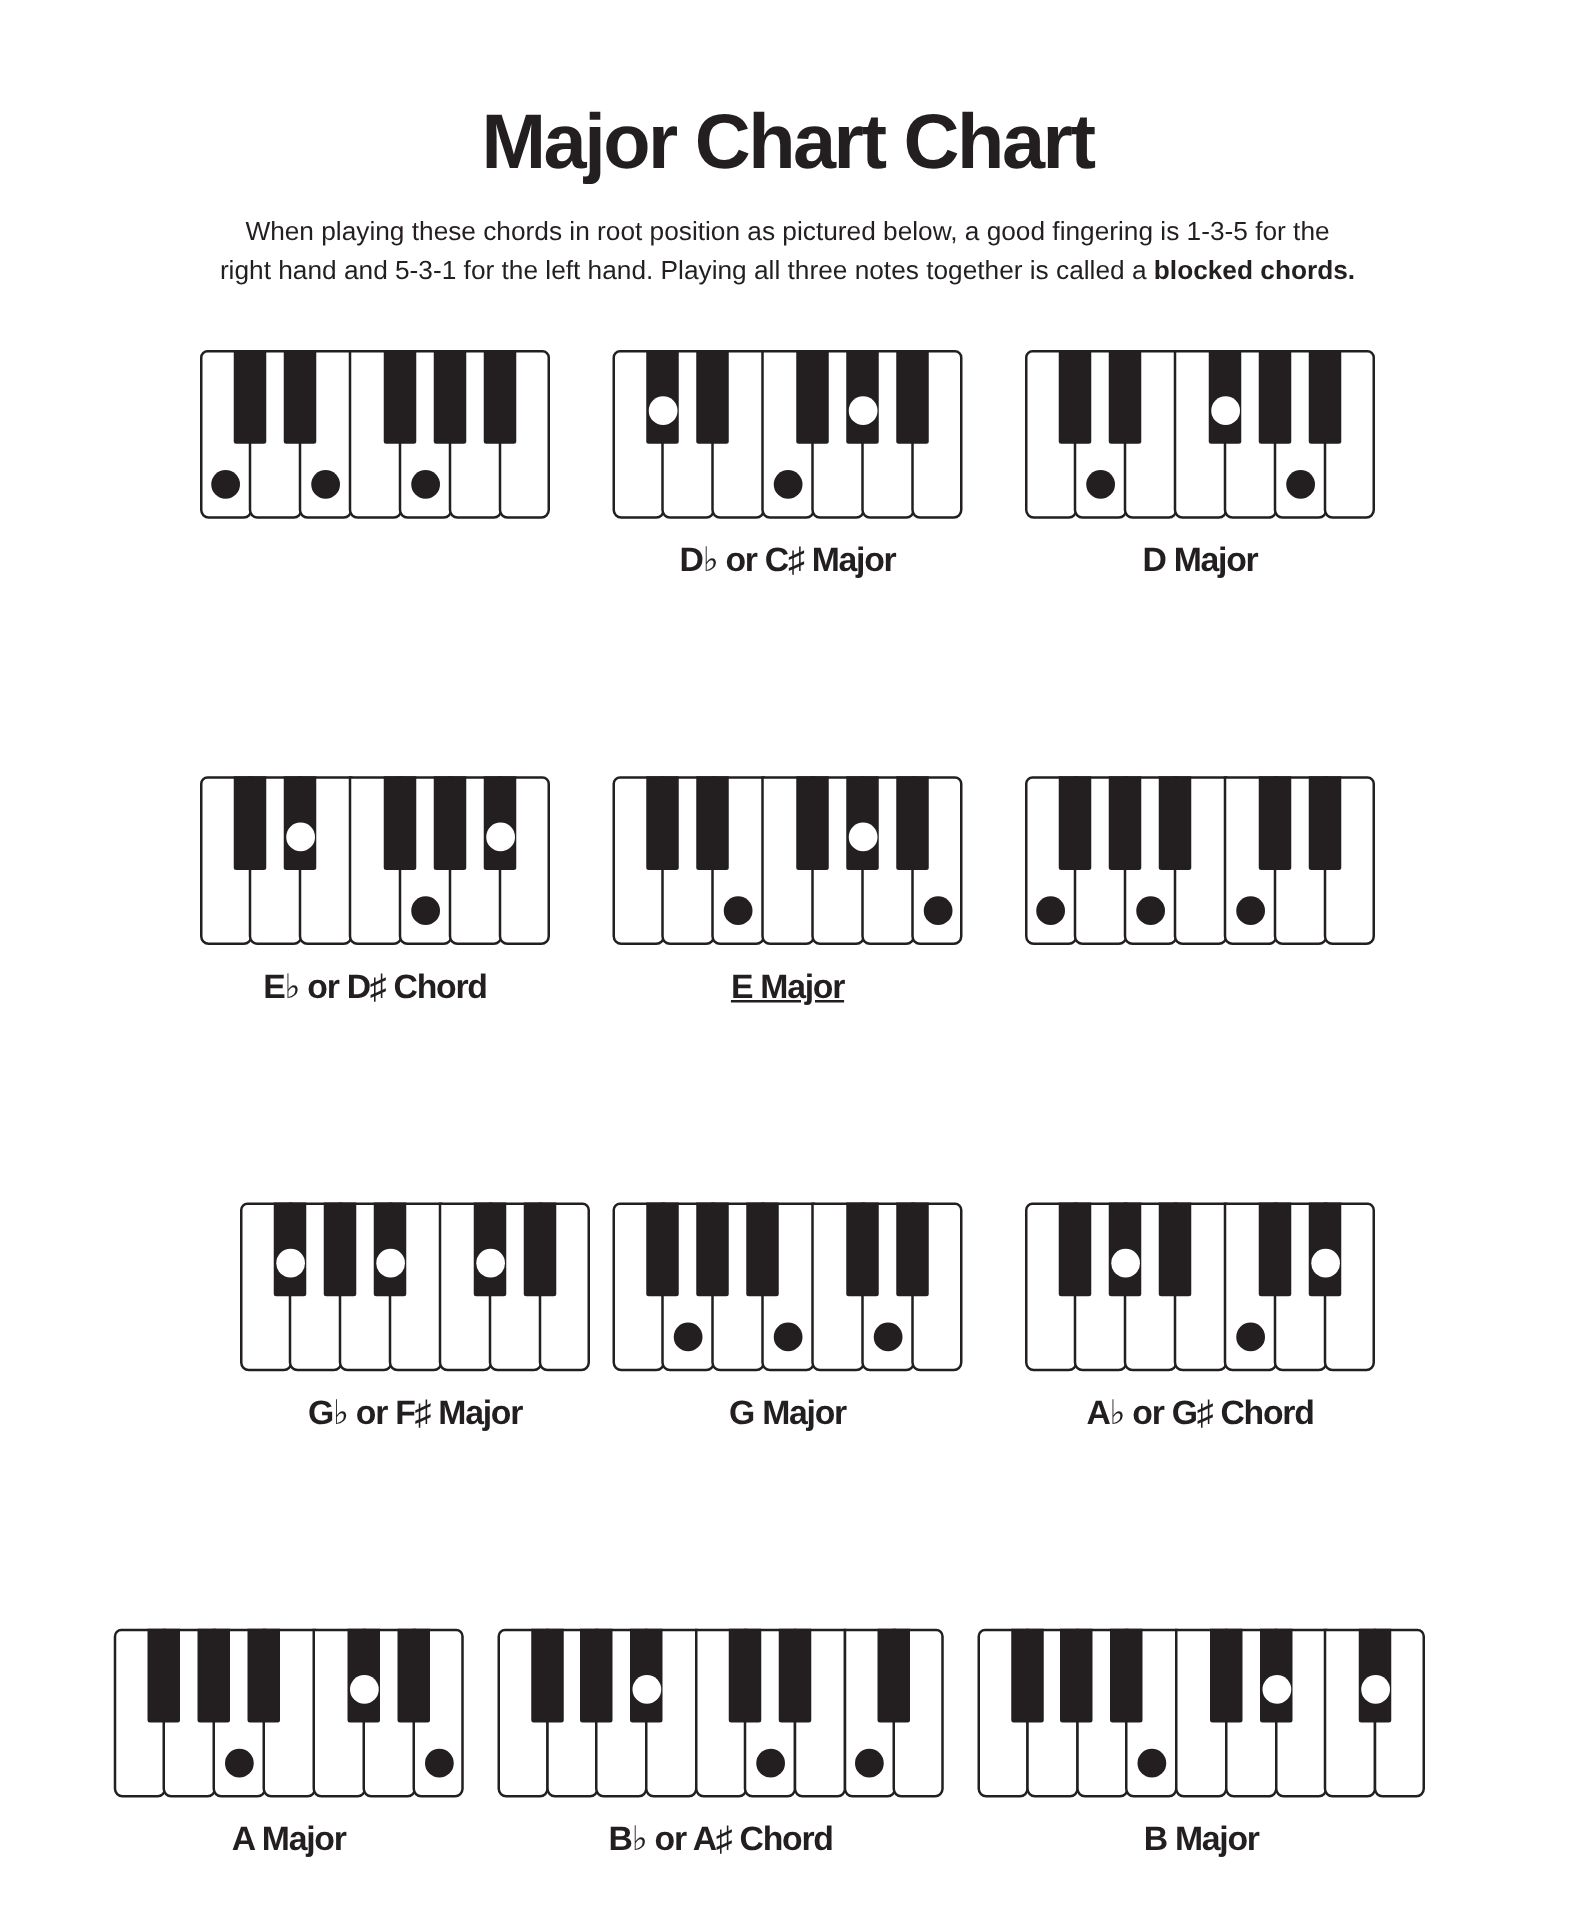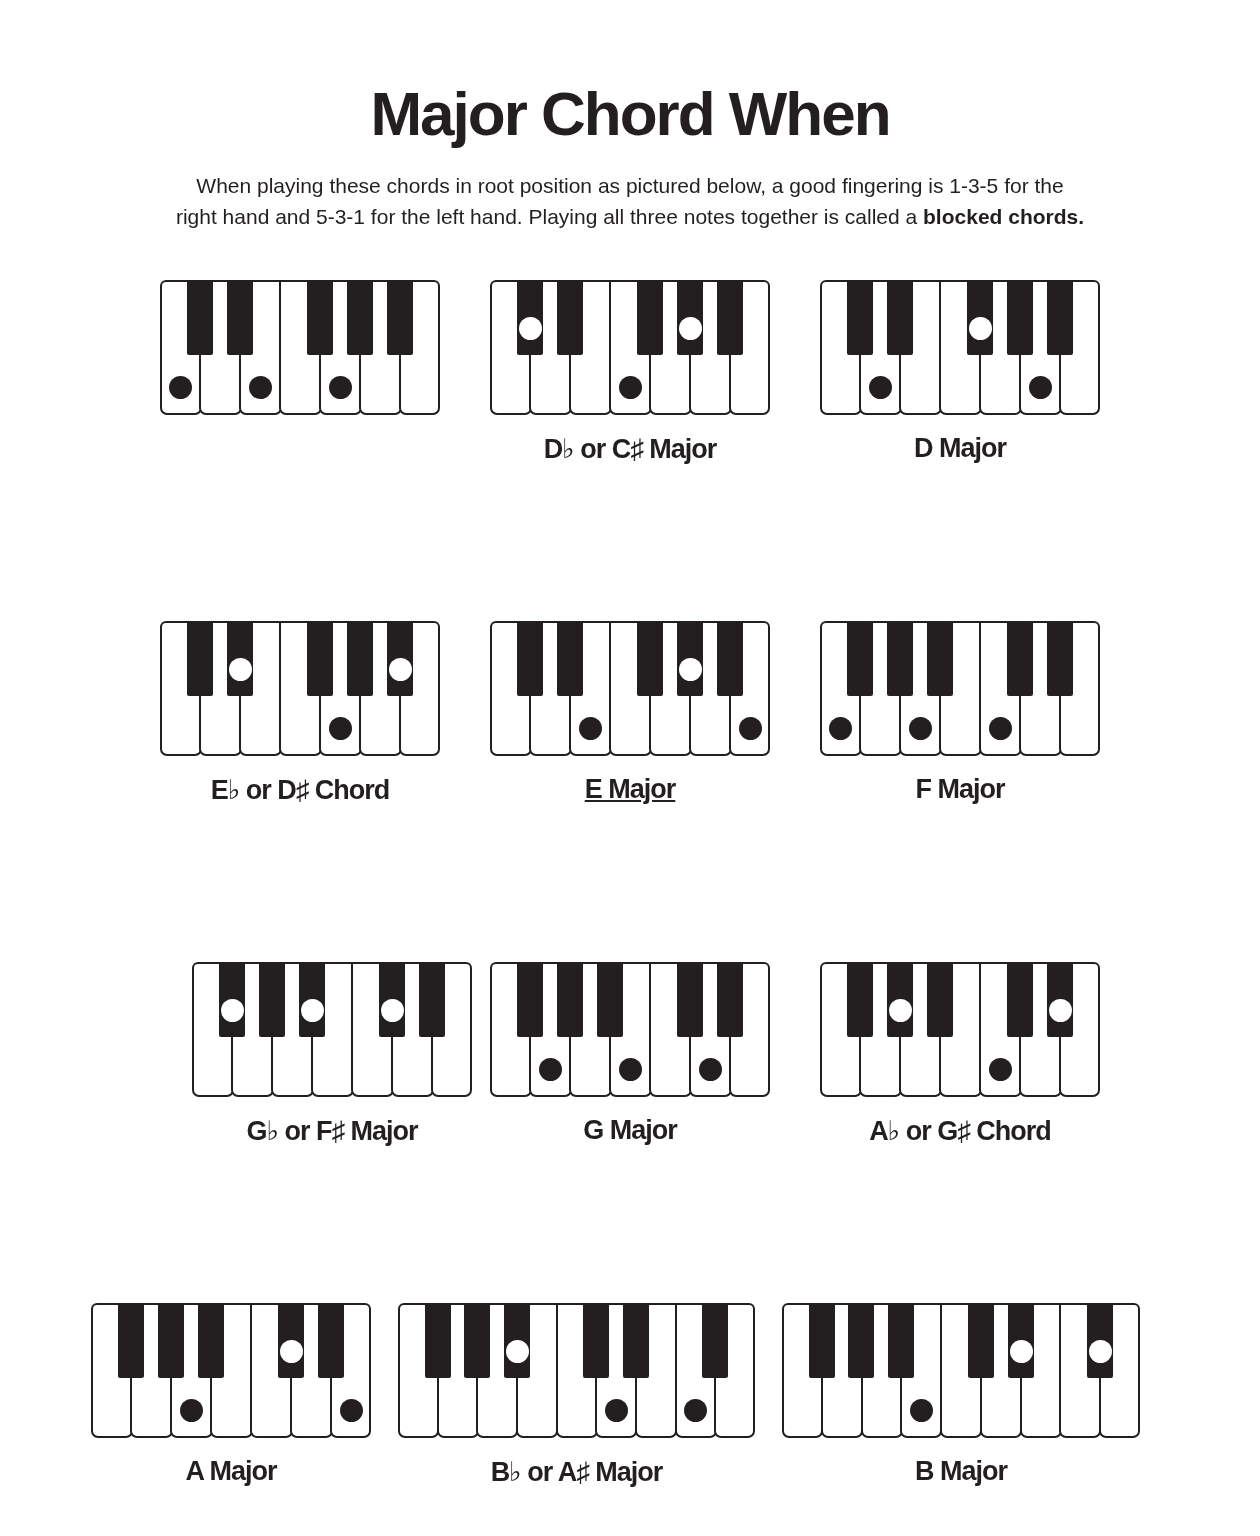--- a/index.html
+++ b/index.html
@@ -37,21 +37,21 @@
   .dot.filled { background: #231f20; }
   .dot.hollow { background: #ffffff; }
   .label {
     position: absolute; text-align: center; font-weight: 700;
     font-size: 27px; letter-spacing: -1px; color: #231f20; white-space: nowrap;
   }
 </style>
 </head>
 <body>
 
-<div class="title">Major Chord When</div>
+<div class="title">Major Chart Chart</div>
 <div class="intro">
   <span>When playing these chords in root position as pictured below, a good fingering is 1-3-5 for the</span><br>
   <span>right hand and 5-3-1 for the left hand. Playing all three notes together is called a </span><b>blocked chords.</b>
 </div>
 
 <div id="chords">
     <div class="chord" style="left: 160px; top: 280px; width: 280px;">
       <div class="kb" style="width: 280px; height: 135px;">
         <div class="wkey first" style="left: 0px; width: 42px; height: 135px;"></div>
         <div class="wkey" style="left: 39px; width: 43px; height: 135px;"></div>
@@ -167,21 +167,20 @@
         <div class="wkey last" style="left: 239px; width: 41px; height: 135px;"></div>
         <div class="bkey" style="left: 27px; width: 26px; height: 75px;"></div>
         <div class="bkey" style="left: 67px; width: 26px; height: 75px;"></div>
         <div class="bkey" style="left: 107px; width: 26px; height: 75px;"></div>
         <div class="bkey" style="left: 187px; width: 26px; height: 75px;"></div>
         <div class="bkey" style="left: 227px; width: 26px; height: 75px;"></div>
         <div class="dot filled" style="width: 23px; height: 23px; left: 9px; top: 96px;"></div>
         <div class="dot filled" style="width: 23px; height: 23px; left: 89px; top: 96px;"></div>
         <div class="dot filled" style="width: 23px; height: 23px; left: 169px; top: 96px;"></div>
       </div>
-      <div class="label" style="left: 0px; width: 280px; top: 153px;">F Major</div>
     </div>
     <div class="chord" style="left: 160px; top: 962px; width: 280px; margin-left: 32px;">
       <div class="kb" style="width: 280px; height: 135px;">
         <div class="wkey first" style="left: 0px; width: 42px; height: 135px;"></div>
         <div class="wkey" style="left: 39px; width: 43px; height: 135px;"></div>
         <div class="wkey" style="left: 79px; width: 43px; height: 135px;"></div>
         <div class="wkey" style="left: 119px; width: 43px; height: 135px;"></div>
         <div class="wkey" style="left: 159px; width: 43px; height: 135px;"></div>
         <div class="wkey" style="left: 199px; width: 43px; height: 135px;"></div>
         <div class="wkey last" style="left: 239px; width: 41px; height: 135px;"></div>
@@ -277,21 +276,21 @@
         <div class="bkey" style="left: 66px; width: 26px; height: 75px;"></div>
         <div class="bkey" style="left: 106px; width: 26px; height: 75px;">
           <div class="dot hollow" style="width: 23px; height: 23px; left: 2px; top: 36.5px;"></div>
         </div>
         <div class="bkey" style="left: 185px; width: 26px; height: 75px;"></div>
         <div class="bkey" style="left: 225px; width: 26px; height: 75px;"></div>
         <div class="bkey" style="left: 304px; width: 26px; height: 75px;"></div>
         <div class="dot filled" style="width: 23px; height: 23px; left: 207px; top: 96px;"></div>
         <div class="dot filled" style="width: 23px; height: 23px; left: 286px; top: 96px;"></div>
       </div>
-      <div class="label" style="left: 0px; width: 357px; top: 153px;">B♭ or A♯ Major</div>
+      <div class="label" style="left: 0px; width: 357px; top: 153px;">B♭ or A♯ Chord</div>
     </div>
     <div class="chord" style="left: 782px; top: 1303px; width: 358px;">
       <div class="kb" style="width: 358px; height: 135px;">
         <div class="wkey first" style="left: 0px; width: 41px; height: 135px;"></div>
         <div class="wkey" style="left: 39px; width: 42px; height: 135px;"></div>
         <div class="wkey" style="left: 79px; width: 42px; height: 135px;"></div>
         <div class="wkey" style="left: 118px; width: 42px; height: 135px;"></div>
         <div class="wkey" style="left: 158px; width: 42px; height: 135px;"></div>
         <div class="wkey" style="left: 198px; width: 42px; height: 135px;"></div>
         <div class="wkey" style="left: 238px; width: 42px; height: 135px;"></div>

